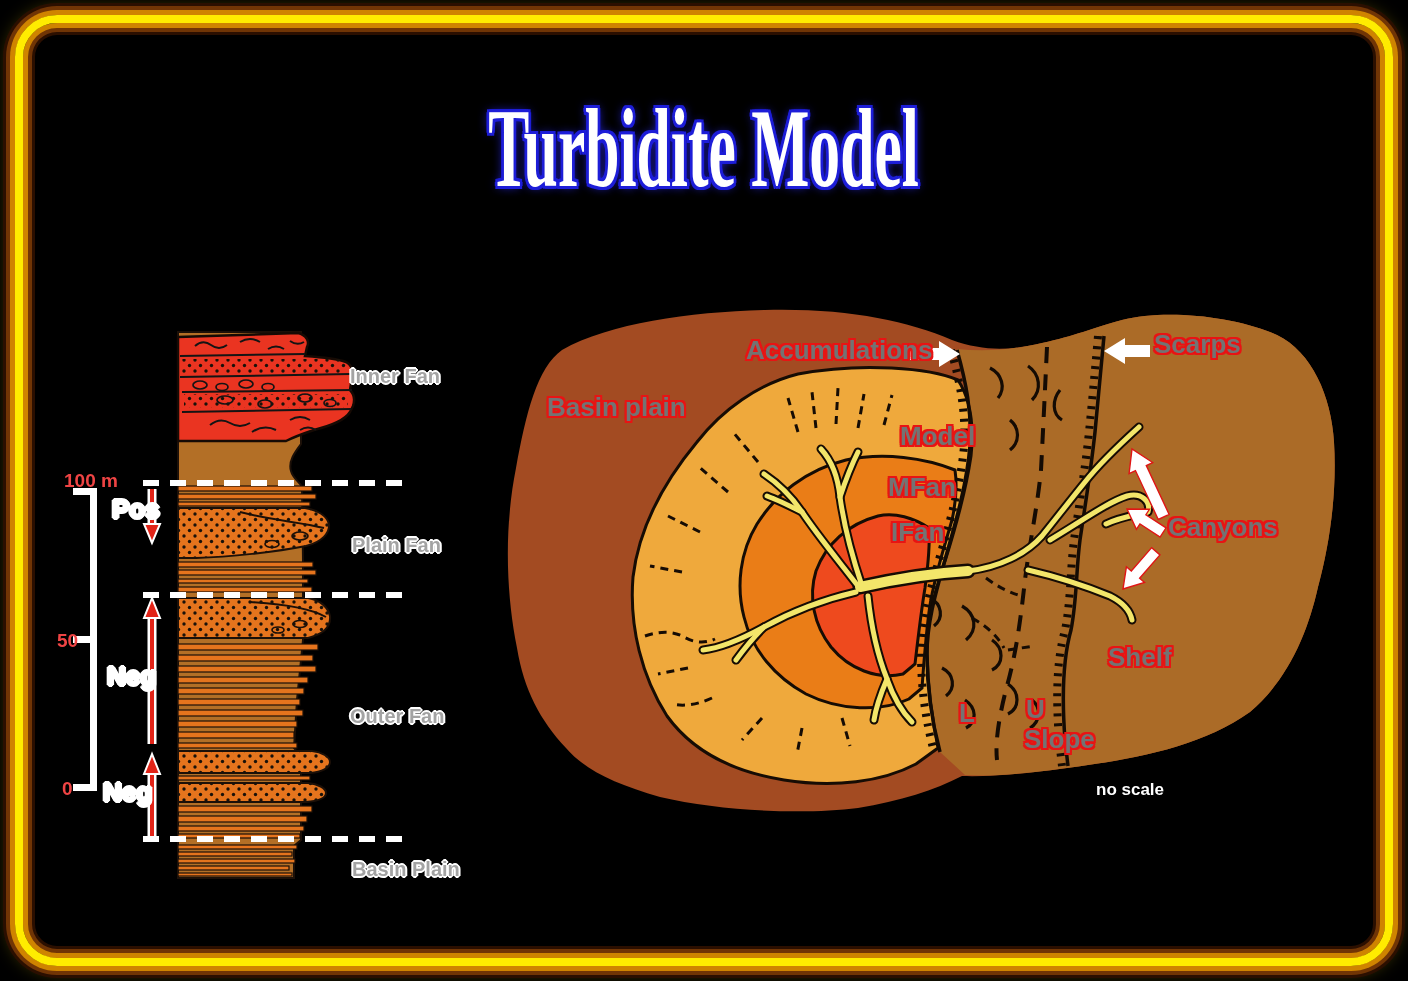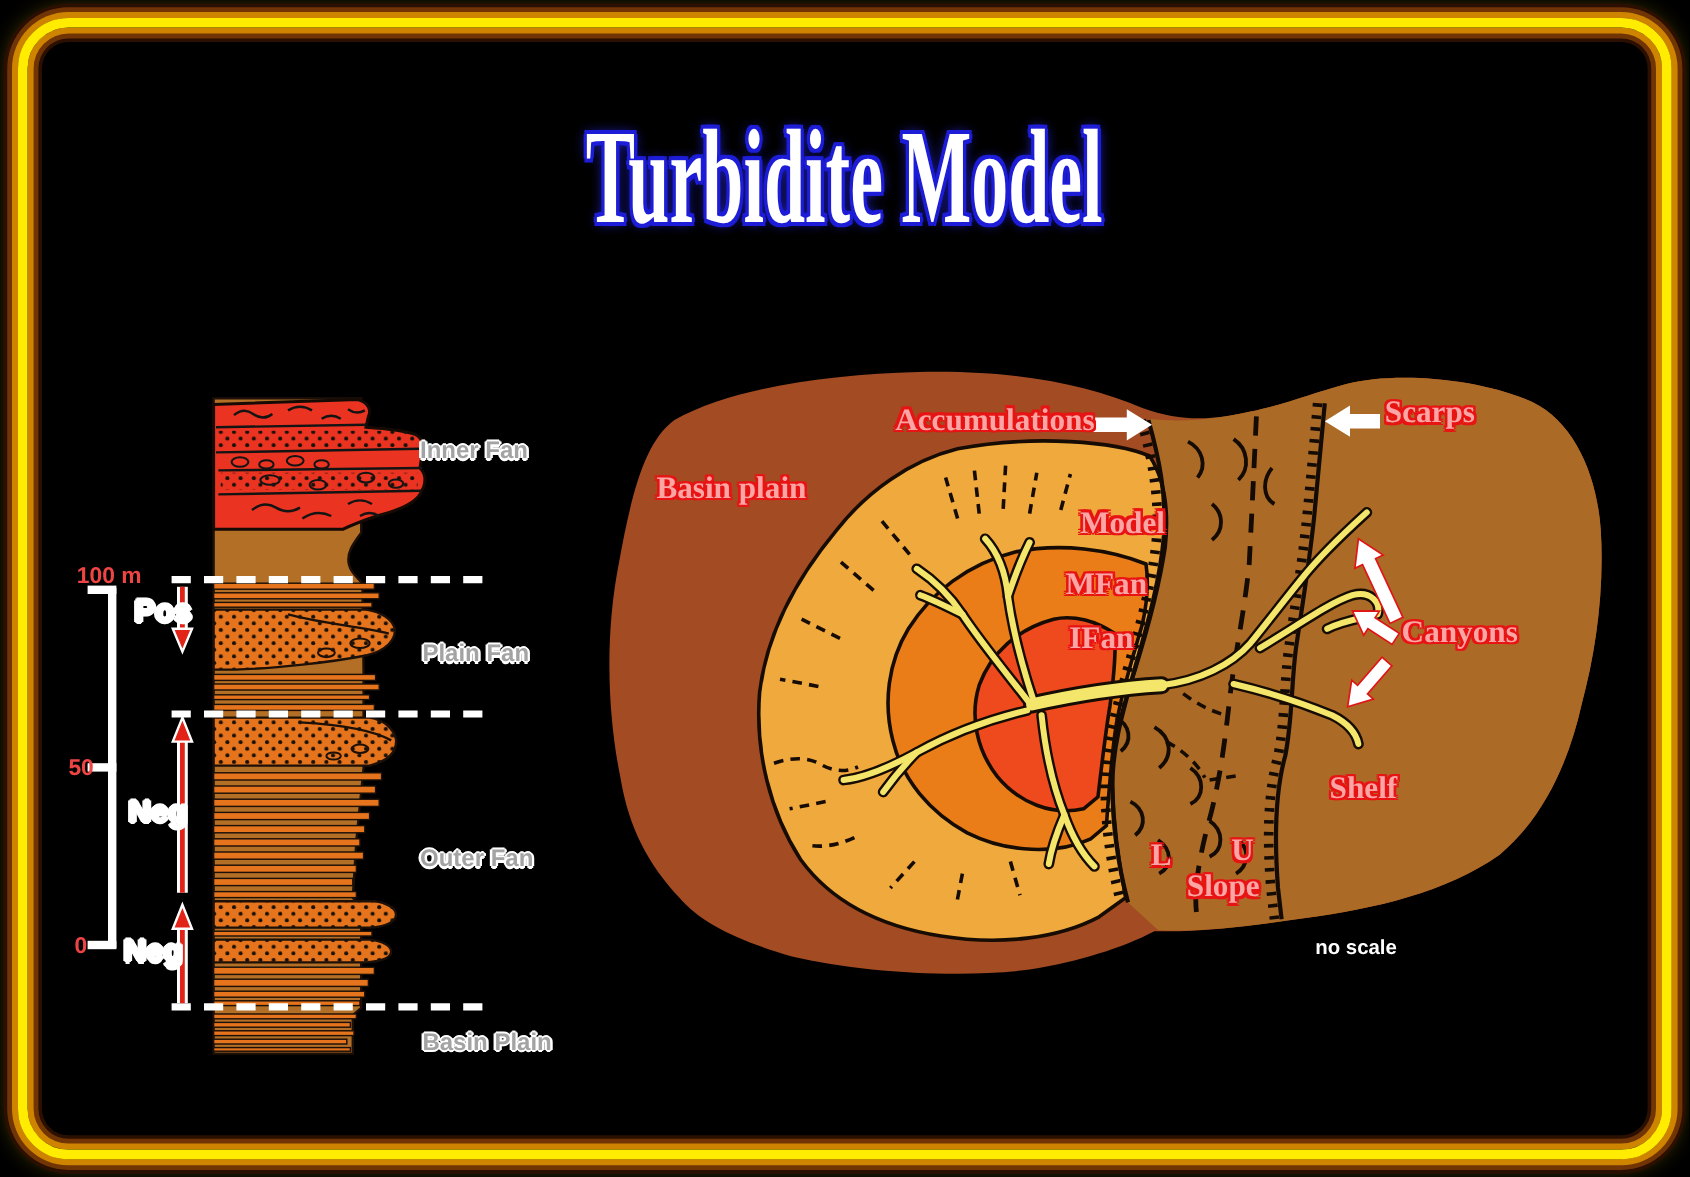--- a/index.html
+++ b/index.html
@@ -22,21 +22,21 @@
       -5px 0 0 #1d1dd8, 5px 0 0 #1d1dd8, 0 -3px 0 #1d1dd8, 0 3px 0 #1d1dd8,
       -4px -3px 0 #1d1dd8, 4px 3px 0 #1d1dd8, -4px 3px 0 #1d1dd8, 4px -3px 0 #1d1dd8,
       0 0 14px #2a2aff;}
   .subtitle-wrap{position:absolute;left:0;right:0;top:190px;text-align:center;}
   .title-sub{display:inline-block;font-family:"Liberation Serif",serif;font-weight:bold;
     font-size:36px;color:#fff;transform:scaleX(.48);transform-origin:50% 50%;
     text-shadow:
       -4px 0 0 #1d1dd8, 4px 0 0 #1d1dd8, 0 -2px 0 #1d1dd8, 0 2px 0 #1d1dd8,
       -3px -2px 0 #1d1dd8, 3px 2px 0 #1d1dd8, -3px 2px 0 #1d1dd8, 3px -2px 0 #1d1dd8;}
   
-  .map-lbl{font-family:Liberation Serif, serif;font-weight:bold;font-size:26px;color:#fca5a5;
+  .map-lbl{font-family:Liberation Sans, sans-serif;font-weight:bold;font-size:26px;color:#737373;
     text-shadow:
       -2px 0 0 #e81414, 2px 0 0 #e81414, 0 -2px 0 #e81414, 0 2px 0 #e81414,
       -2px -2px 0 #e81414, 2px 2px 0 #e81414, -2px 2px 0 #e81414, 2px -2px 0 #e81414;}
   
   .col-lbl{font-weight:bold;font-size:20px;color:#a3a3a3;
     text-shadow:
       -2px 0 0 #fff, 2px 0 0 #fff, 0 -2px 0 #fff, 0 2px 0 #fff,
       -1px -1px 0 #fff, 1px 1px 0 #fff, -1px 1px 0 #fff, 1px -1px 0 #fff;}
   .trend-lbl{font-weight:bold;font-size:26px;color:#ffffff;
     text-shadow:
@@ -294,15 +294,15 @@
   <div class="lbl map-lbl" style="left:547px;top:394px">Basin plain</div>
   <div class="lbl map-lbl" style="left:746px;top:337px">Accumulations</div>
   <div class="lbl map-lbl" style="left:1154px;top:331px">Scarps</div>
   <div class="lbl map-lbl" style="left:900px;top:423px">Model</div>
   <div class="lbl map-lbl" style="left:888px;top:474px">MFan</div>
   <div class="lbl map-lbl" style="left:891px;top:519px">IFan</div>
   <div class="lbl map-lbl" style="left:1168px;top:514px">Canyons</div>
   <div class="lbl map-lbl" style="left:1108px;top:644px">Shelf</div>
   <div class="lbl map-lbl" style="left:959px;top:700px">L</div>
   <div class="lbl map-lbl" style="left:1026px;top:696px">U</div>
-  <div class="lbl map-lbl" style="left:989px;top:726px">Slope</div>
+  <div class="lbl map-lbl" style="left:1024px;top:726px">Slope</div>
   <div class="lbl noscale-lbl" style="left:1096px;top:781px">no scale</div>
 </div>
 
 </body></html>

